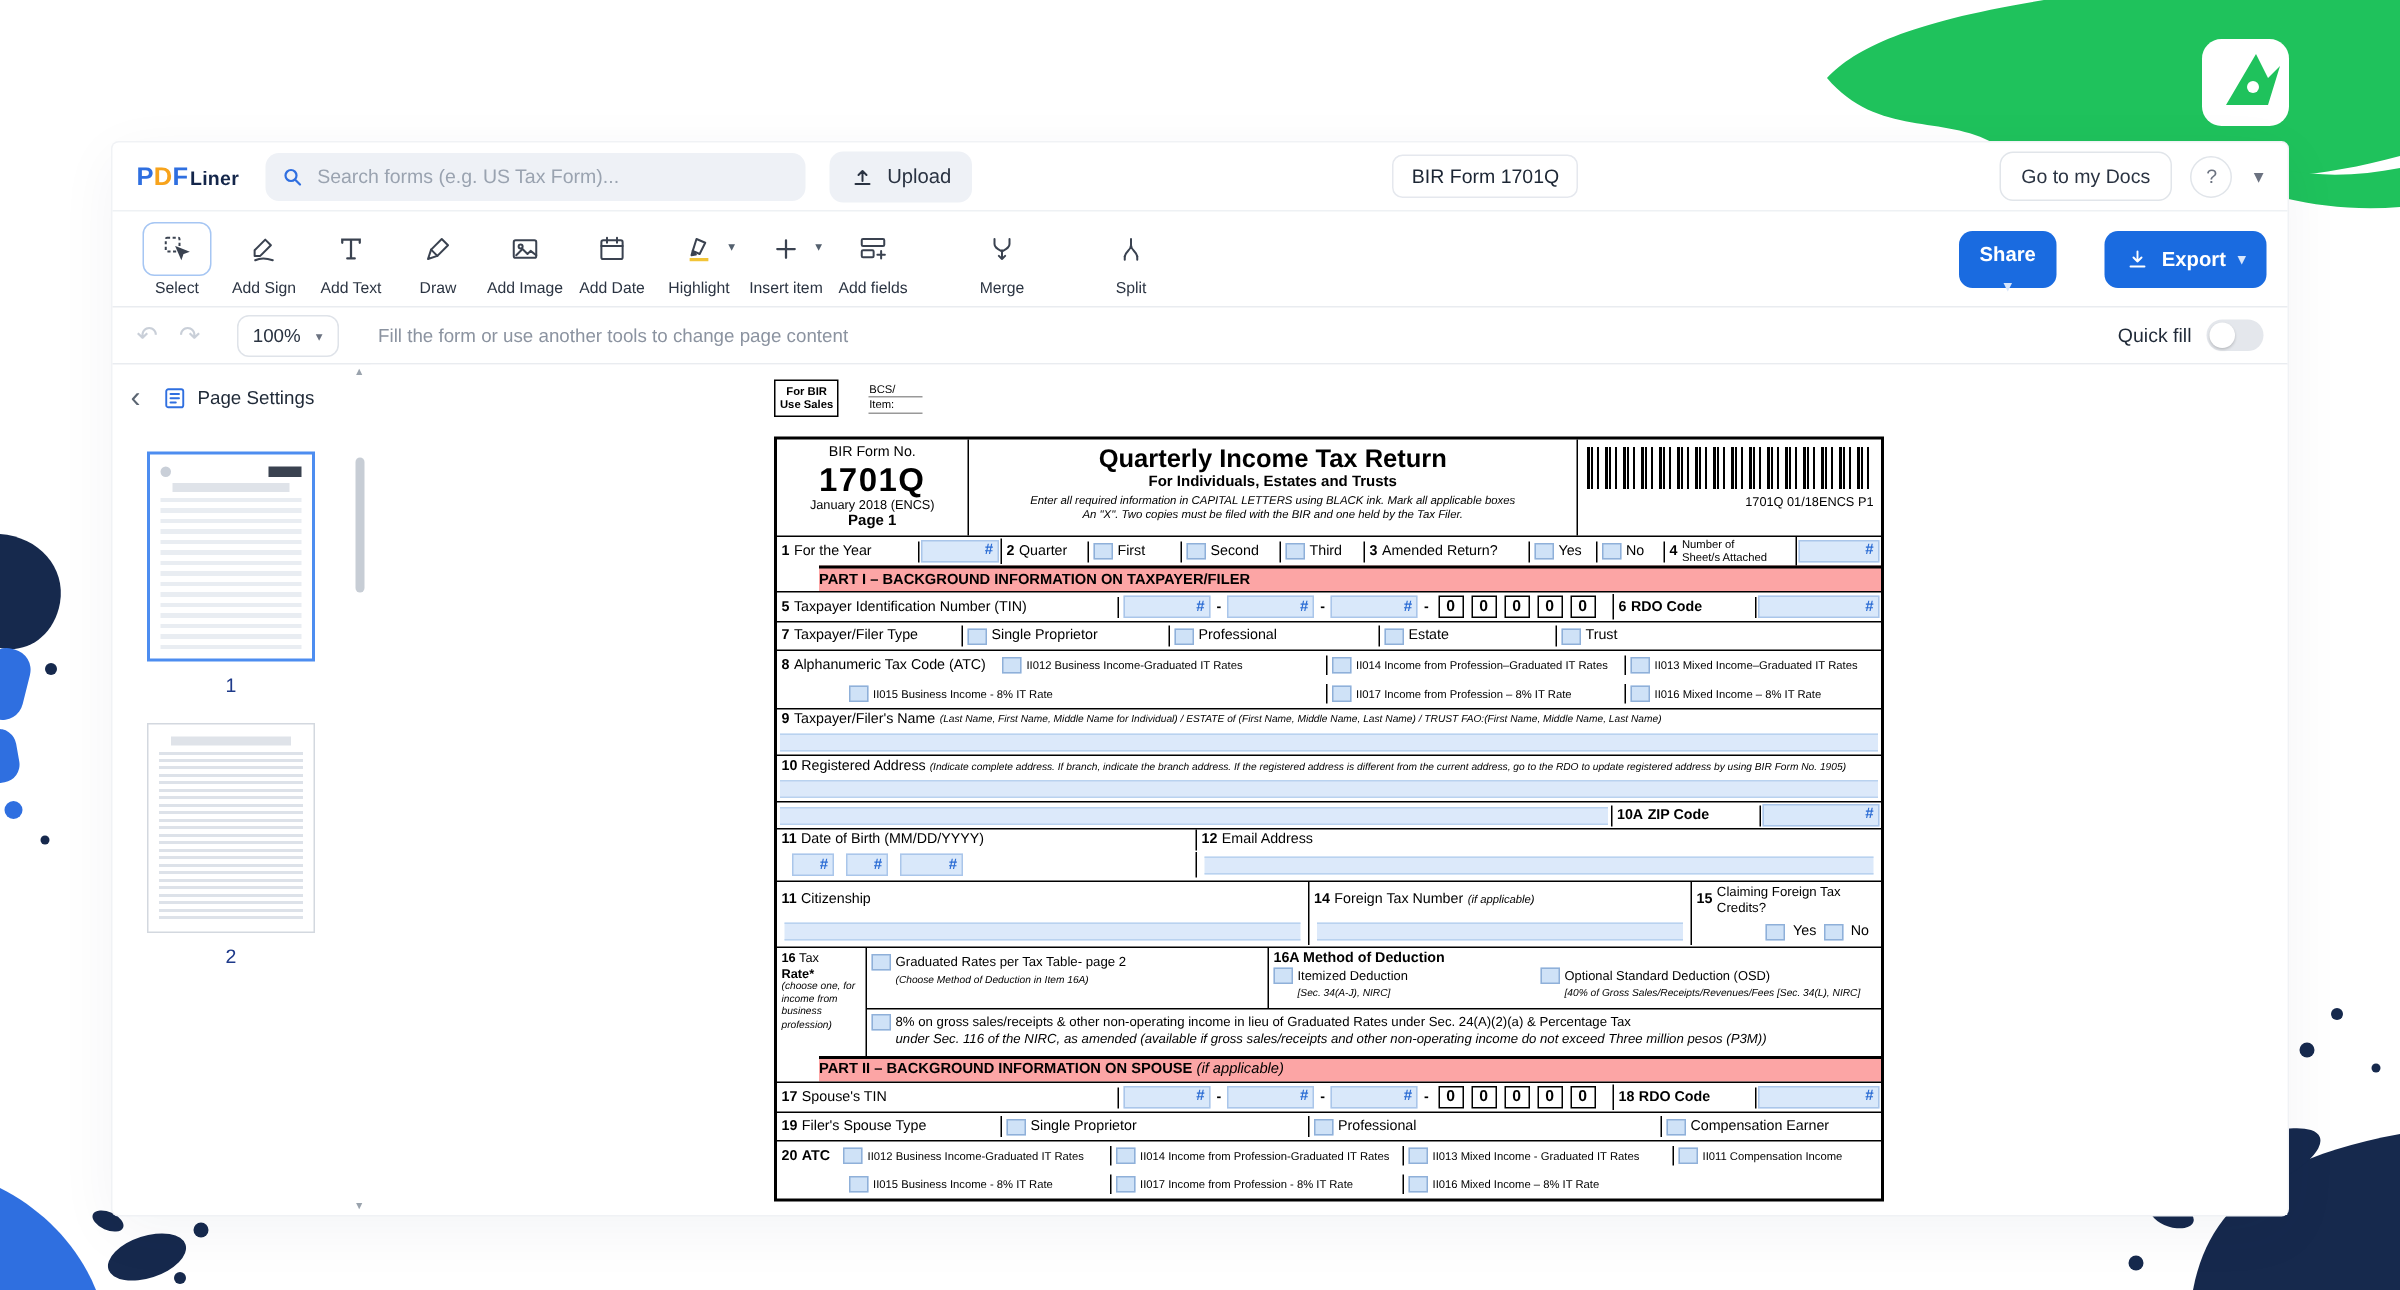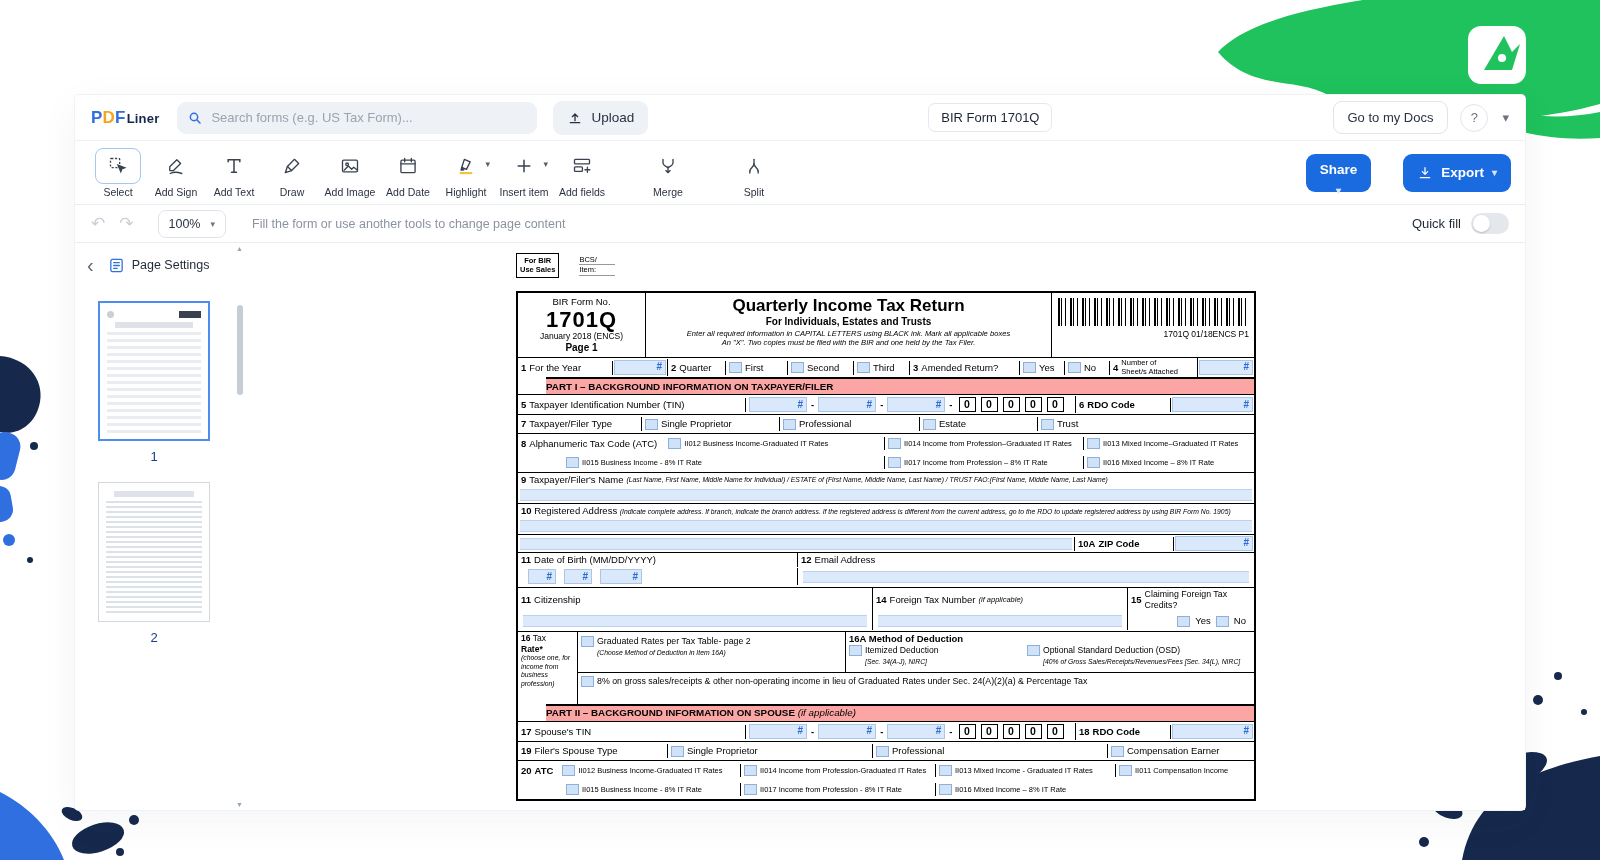--- a/index.html
+++ b/index.html
@@ -701,20 +701,21 @@
                         <span class="note">[40% of Gross Sales/Receipts/Revenues/Fees [Sec. 34(L), NIRC]</span>
                       </span>
                     </div>
                   </div>
                 </div>
               </div>
               <div class="r bt vc" style="min-height:32px;align-items:flex-start;padding:3px;">
                 <span class="cb"></span>
                 <span style="font-size:8.8px;">
                   <span>8% on gross sales/receipts &amp; other non-operating income in lieu of Graduated Rates under Sec. 24(A)(2)(a) &amp; Percentage Tax</span><br>
+                  <span class="i">under Sec. 116 of the NIRC, as amended (available if gross sales/receipts and other non-operating income do not exceed Three million pesos (P3M))</span>
                 </span>
               </div>
             </div>
           </div>
 
           <div class="part">
             <span>PART II – BACKGROUND INFORMATION ON SPOUSE</span> <span class="i" style="font-weight:normal;">(if applicable)</span>
           </div>
 
           <div class="r bt h20" style="align-items:center;">

